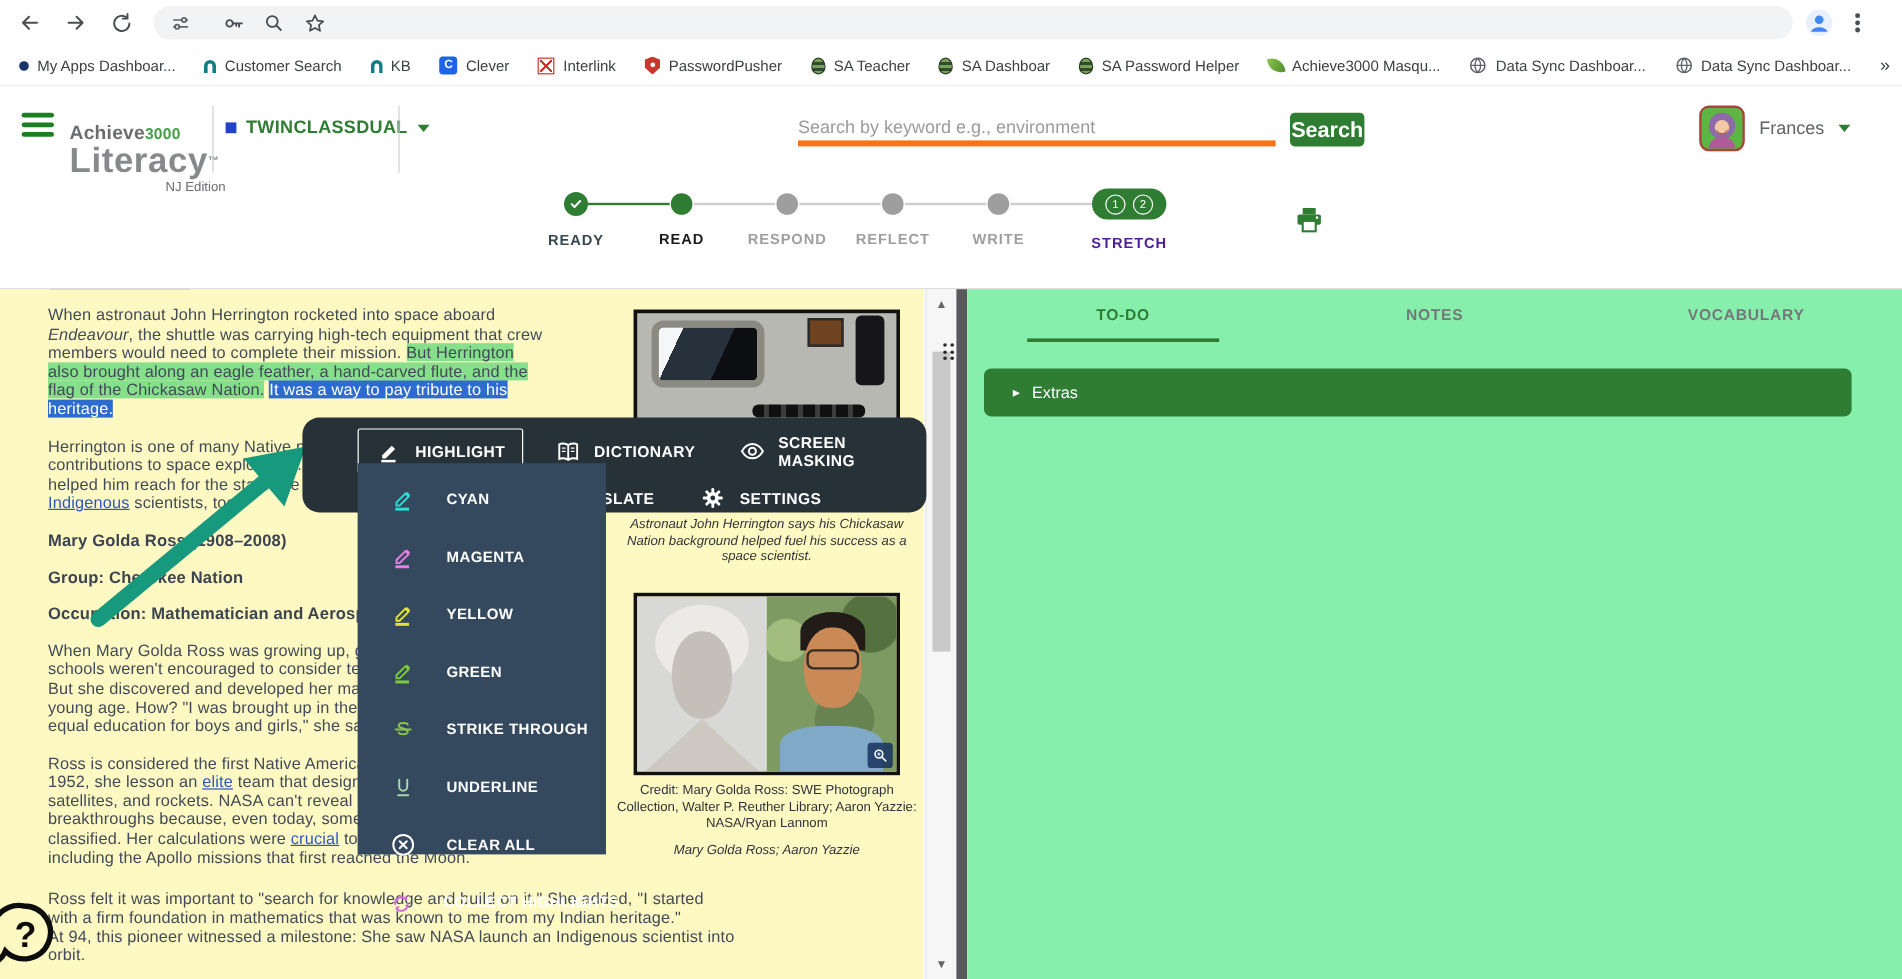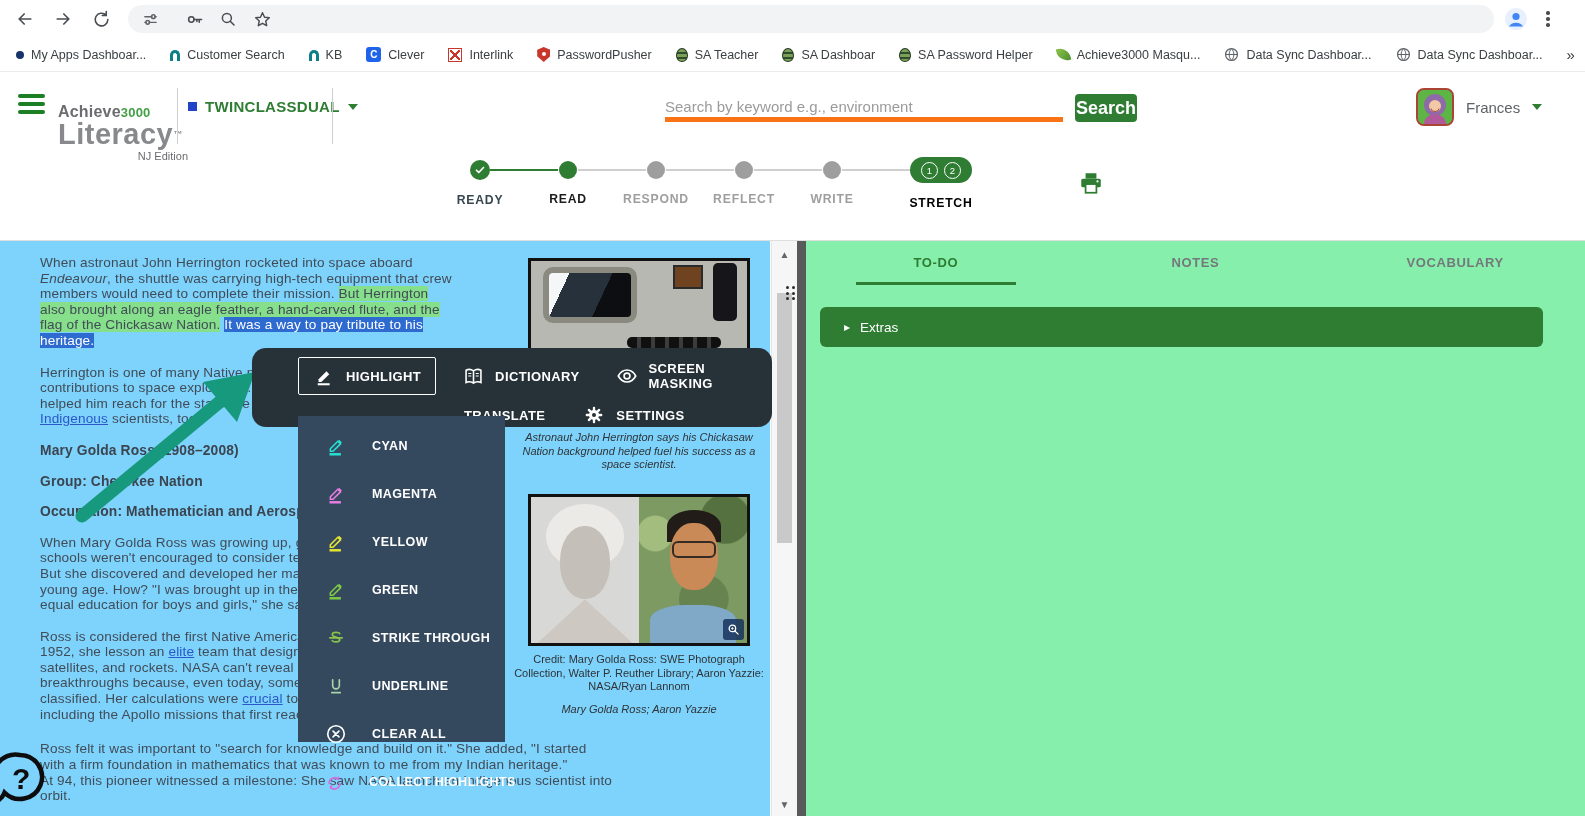--- a/index.html
+++ b/index.html
@@ -67,38 +67,38 @@
   .user-wrap { position:absolute; left:1416px; top:88px; display:flex; align-items:center; gap:12px; cursor:pointer;}
   .user-avatar { width:38px; height:38px; border-radius:8px; border:2px solid #a94436; overflow:hidden; background:#5cb544;}
   .user-name { font-size:15px; color:#5f6368; }
 
   
   .stepper { position:absolute; left:470px; top:160px; display:flex; align-items:flex-start; }
   .step { display:flex; flex-direction:column; align-items:center; width:20px; }
   .step .lbl { margin-top:13px; font-size:12.2px; letter-spacing:.8px; white-space:nowrap; color:#9e9e9e; font-weight:bold;}
   .step.done .lbl { color:#37474f; }
   .step.active .lbl { color:#1b1b1b; }
-  .step.stretch .lbl { color:#000000; }
+  .step.stretch .lbl { color:#4c1d95; }
   .c-done { width:20px; height:20px; border-radius:50%; background:#2e7d32; display:flex; align-items:center; justify-content:center;}
   .c-active { width:18px; height:18px; border-radius:50%; background:#2e7d32; margin-top:1px;}
   .c-todo { width:18px; height:18px; border-radius:50%; background:#9e9e9e; margin-top:1px;}
   .conn { height:2px; width:68px; margin-top:9px; background:#cfcfcf; }
   .conn.g { background:#2e7d32; }
   .step.stretch { width:62px; }
   .stretch-pill { width:62px; height:26px; margin-top:-3px; background:#2e7d32; border-radius:13px;
                   display:flex; align-items:center; justify-content:center; gap:6px;}
   .stretch-pill span { width:17px; height:17px; border:1.5px solid #fff; border-radius:50%; color:#fff; font-size:9.5px;
                        display:flex; align-items:center; justify-content:center; }
   .print-btn { position:absolute; left:1078px; top:170px; width:26px; height:26px; cursor:pointer;}
 
   .content-line { position:absolute; left:0; top:240px; width:1585px; height:0; border-top:1px solid #dedede; }
   .top-pill { position:absolute; left:42px; top:241px; width:116px; height:8px; background:#263238; border-radius:0 0 9px 9px; }
 
   
-  .article { position:absolute; left:0; top:241px; width:770px; height:575px; background:#7dd3fc; overflow:hidden; }
+  .article { position:absolute; left:0; top:241px; width:770px; height:575px; background:#fef9c3; overflow:hidden; }
   .article-text { position:absolute; left:40px; top:14px; width:482px; font-size:13.6px; line-height:15.6px;
                   color:#414b57; letter-spacing:.15px; }
   .article-text p { margin-bottom:16px; }
   .article-text h3 { font-size:13.8px; font-weight:bold; margin-bottom:15px; color:#3b444f;}
   .hl-green { background:#86df8a; }
   .sel-blue { background:#2e6bd0; color:#fff; }
   .lnk { color:#2b57c8; text-decoration:underline; cursor:pointer; }
   .p5 { position:absolute; left:40px; top:500px; width:714px; font-size:13.6px; line-height:15.8px; color:#414b57; letter-spacing:.15px;}
 
   
@@ -140,21 +140,21 @@
   
   .tool-popup { position:absolute; left:252px; top:348px; width:520px; height:79px; background:#263238; border-radius:14px; z-index:20;
                 color:#fff; }
   .tool-row1 { display:flex; align-items:center; padding:6px 0 0 46px; gap:16px; }
   .tool-item { display:flex; align-items:center; gap:11px; font-size:13px; font-weight:bold; letter-spacing:.4px; cursor:pointer; padding:7px 10px;}
   .tool-item.boxed { border:1px solid #fff; border-radius:2px; padding:7px 14px;}
   .tool-row2 { display:flex; align-items:center; padding-left:212px; gap:38px; margin-top:2px;}
   .ticon { width:22px; height:22px; display:flex; align-items:center; justify-content:center; }
 
   
-  .hl-menu { position:absolute; left:298px; top:386px; width:207px; height:326px; background:#35495e; z-index:22; padding-top:6px;margin-top:30px;}
+  .hl-menu { position:absolute; left:298px; top:386px; width:207px; height:326px; background:#35495e; z-index:22; padding-top:6px;}
   .hl-item { height:48px; display:flex; align-items:center; padding-left:26px; gap:24px; cursor:pointer; }
   .hl-item .hlbl { color:#fff; font-size:12.5px; font-weight:bold; letter-spacing:.4px; white-space:nowrap;}
   .hl-item.disabled .hlbl { color:#93a1ad; }
   .hicon { width:24px; height:24px; display:flex; align-items:center; justify-content:center; }
 
   
   .art-scroll { position:absolute; left:771px; top:241px; width:26px; height:575px; background:#f6f6f6; border-left:1px solid #e6e6e6;}
   .art-scroll .sa { position:absolute; left:0; width:100%; text-align:center; font-size:10px; color:#666; cursor:pointer;}
   .sa.up { top:8px; } .sa.down { bottom:6px; }
   .art-thumb { position:absolute; left:5px; top:52px; width:15px; height:250px; background:#c9c9c9; cursor:pointer;}

